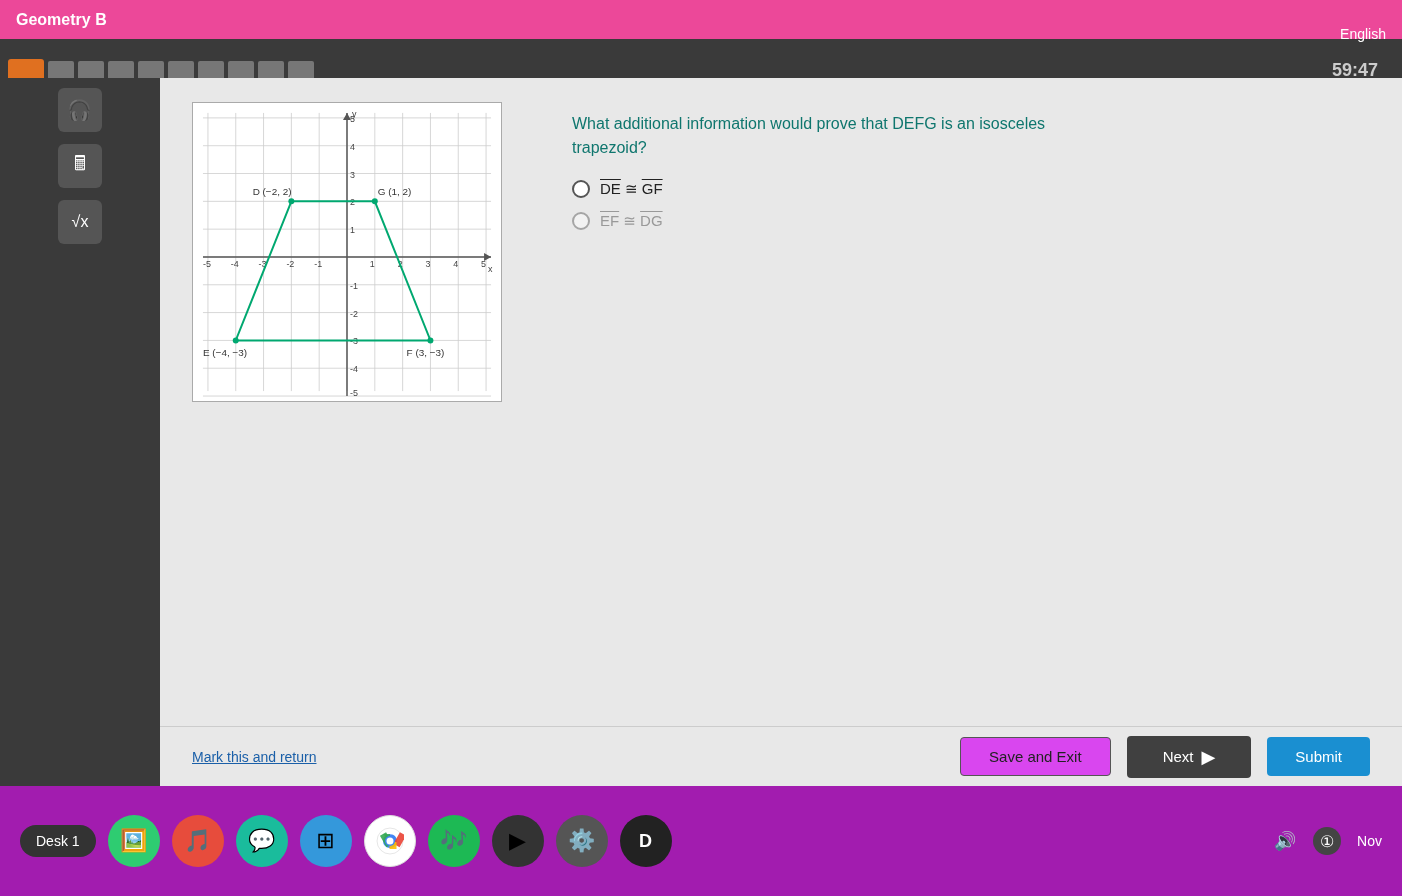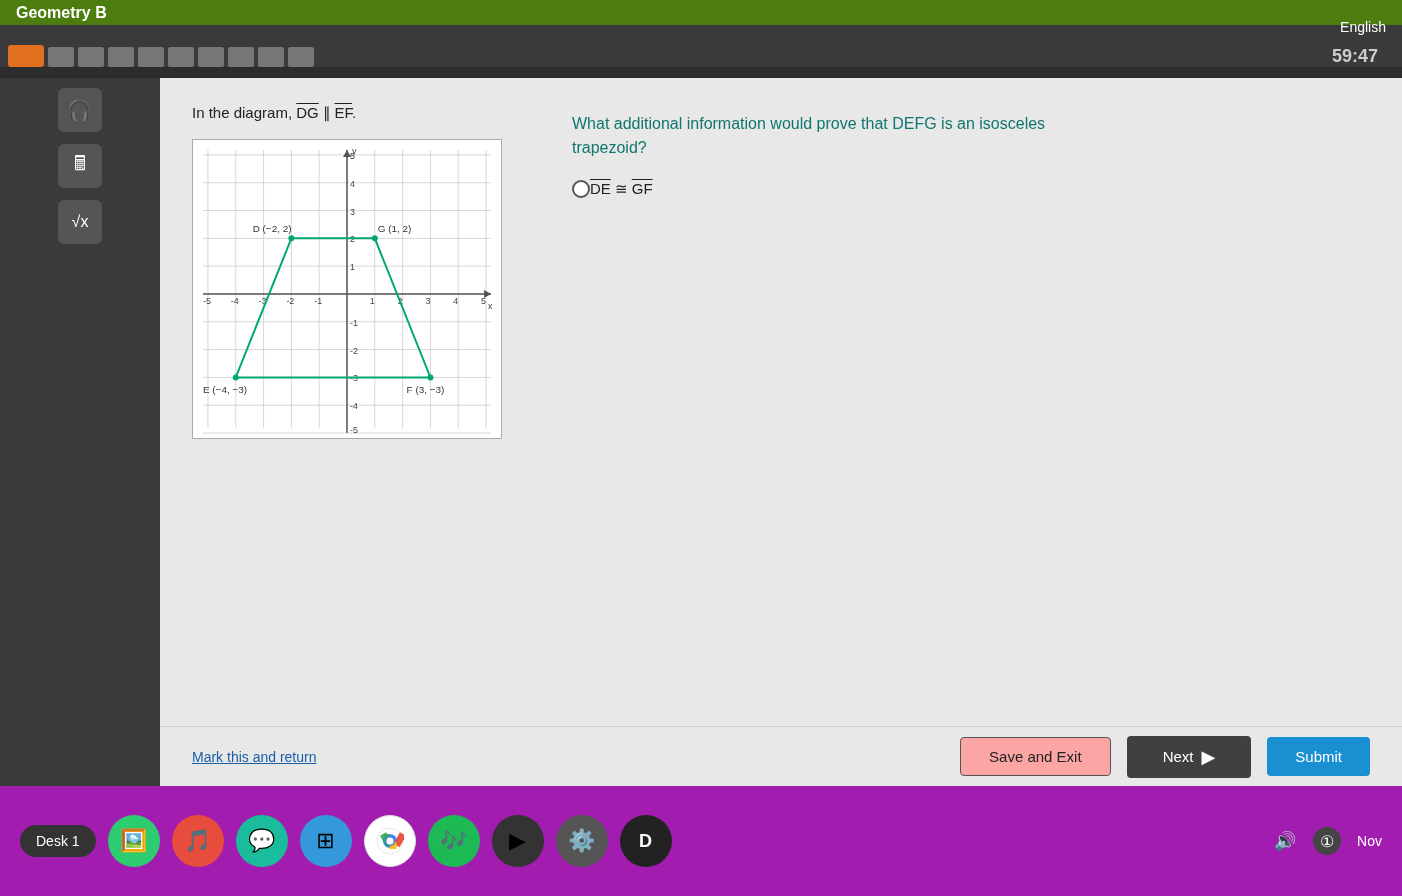--- a/index.html
+++ b/index.html
@@ -8,22 +8,22 @@
       height: 896px;
       background: #2d2d2d;
       font-family: Arial, sans-serif;
       overflow: hidden;
       position: relative;
     }
 
     
     .top-bar {
       width: 100%;
-      height: 25px;
-      background: #4d7c0f;
+      height: 39px;
+      background: #ec4899;
       display: flex;
       align-items: center;
       padding: 0 16px;
     }
     .top-bar-title {
       color: white;
       font-size: 16px;
       font-weight: bold;
     }
     .top-bar-english {
@@ -150,20 +150,21 @@
 
     .answer-choices {
       display: flex;
       flex-direction: column;
       gap: 14px;
     }
 
     .choice {
       display: flex;
       align-items: center;
+      gap: 10px;
       cursor: pointer;
     }
     .choice-radio {
       width: 18px;
       height: 18px;
       border-radius: 50%;
       border: 2px solid #555;
       background: white;
       flex-shrink: 0;
     }
@@ -187,21 +188,21 @@
     }
     .mark-return-link {
       color: #1a5fa8;
       font-size: 14px;
       text-decoration: underline;
       cursor: pointer;
     }
     .spacer { flex: 1; }
     .btn-save-exit {
       padding: 10px 28px;
-      background: #fca5a5;
+      background: #d946ef;
       border: 1.5px solid #555;
       border-radius: 4px;
       font-size: 15px;
       cursor: pointer;
       color: #222;
     }
     .btn-next {
       padding: 10px 36px;
       background: #404040;
       border: none;
@@ -308,23 +309,20 @@
 <div class="sidebar">
   <div class="sidebar-icon">🎧</div>
   <div class="sidebar-icon">🖩</div>
   <div class="sidebar-icon" style="font-size:16px;">√x</div>
 </div>
 
 <div class="main-content">
   <div class="question-area">
 
     <div class="left-panel">
-      <p class="problem-text">
-        In the diagram, <span class="overline">DG</span> ∥ <span class="overline">EF</span>.
-      </p>
 
       <div class="grid-container">
         <svg class="grid-svg" viewBox="0 0 310 300" xmlns="http://www.w3.org/2000/svg">
 
           <defs>
             <style>
               .grid-line { stroke: #ccc; stroke-width: 0.8; }
               .axis-line { stroke: #555; stroke-width: 1.5; }
               .trap-line { stroke: #00a870; stroke-width: 2; fill: none; }
               .axis-label { font-size: 9px; fill: #444; }
@@ -408,20 +406,26 @@
       <div class="answer-choices">
 
         <div class="choice">
           <div class="choice-radio"></div>
           <span class="choice-text">
             <span class="overline">DE</span> ≅ <span class="overline">GF</span>
           </span>
         </div>
 
 
+        <div class="choice">
+          <div class="choice-radio" style="opacity:0.45;"></div>
+          <span class="choice-text disabled">
+            <span class="overline">EF</span> ≅ <span class="overline">DG</span>
+          </span>
+        </div>
 
 
       </div>
     </div>
   </div>
 
   <div class="bottom-bar">
     <a class="mark-return-link">Mark this and return</a>
     <div class="spacer"></div>
     <button class="btn-save-exit">Save and Exit</button>

